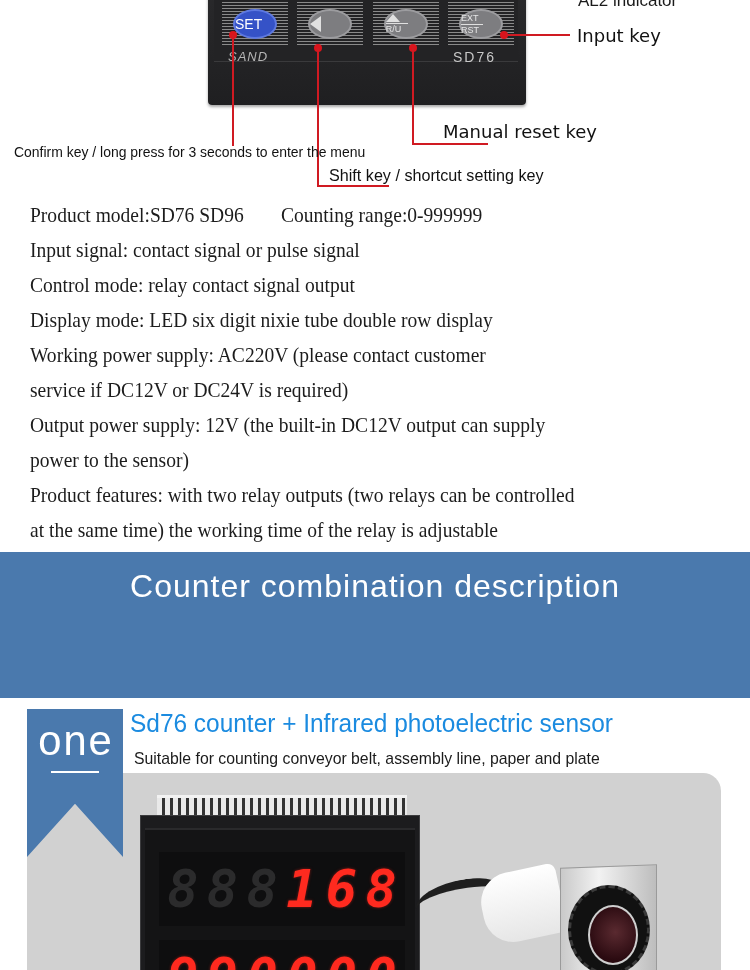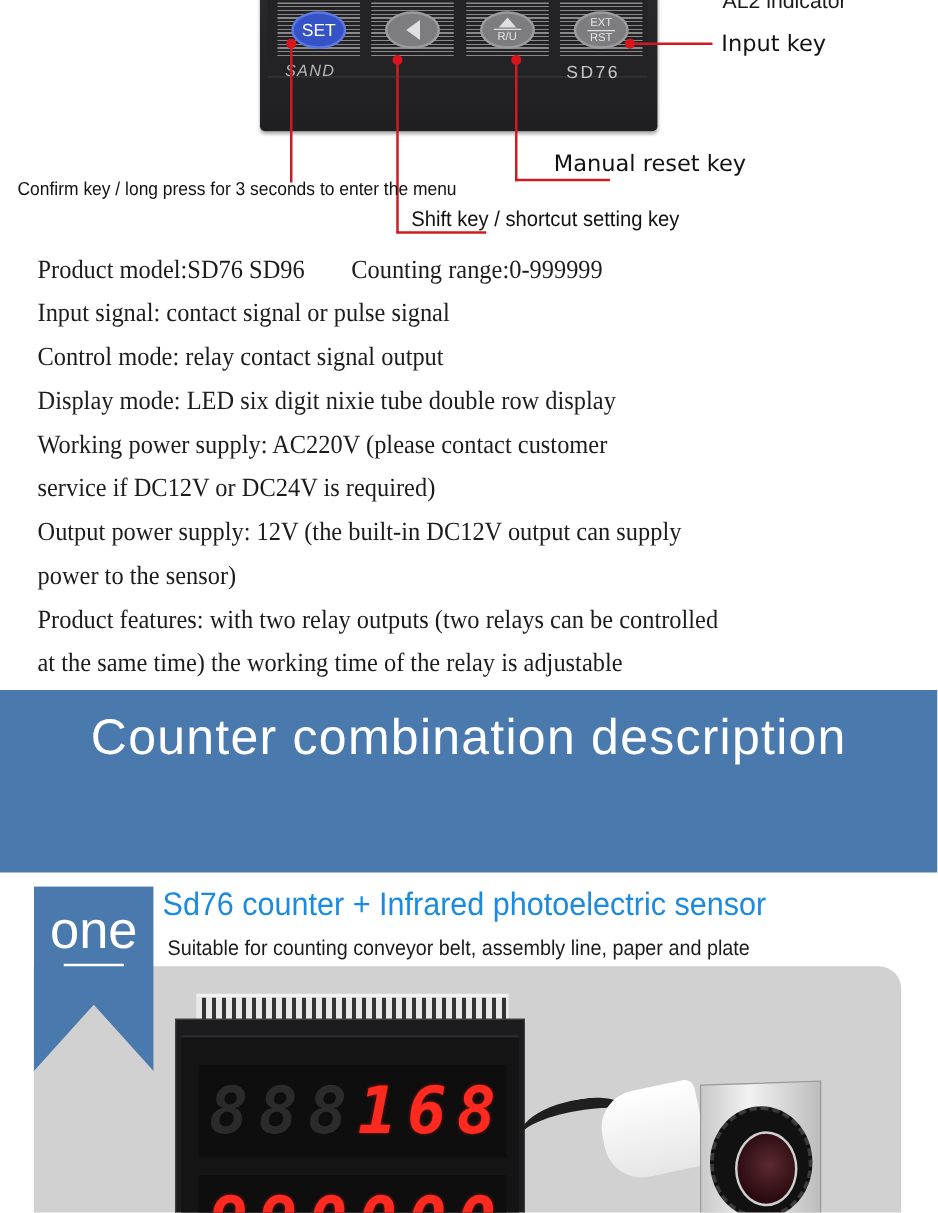--- a/index.html
+++ b/index.html
@@ -19,21 +19,21 @@
   }
   .keypad { position: absolute; left: 8px; top: 2px; width: 292px; height: 46px; display: flex; justify-content: space-between; }
   .keyslot {
     width: 66px; height: 44px; position: relative;
     background: repeating-linear-gradient(to bottom, #8a8a8a 0px, #8a8a8a 1px, #232325 1px, #232325 3px);
   }
   .key {
     position: absolute; left: 50%; top: 50%; transform: translate(-50%,-50%);
     width: 44px; height: 30px; border-radius: 50%;
     background: #7d7d80; border: 2px solid #9c9c9f;
-    display: flex; align-items: center; justify-content: center; flex-direction: column;
+    display: flex; justify-content: center; flex-direction: column;
     color: #e6e6e6; font-family: "Liberation Sans Narrow", "Liberation Sans", sans-serif;
   }
   .key.set { background: #3552c7; border-color: #5d78e0; font-size: 14px; color: #fff; }
   .key .tri-left { width: 0; height: 0; border-top: 8px solid transparent; border-bottom: 8px solid transparent; border-right: 11px solid #e0e0e0; }
   .key .tri-up { width: 0; height: 0; border-left: 7px solid transparent; border-right: 7px solid transparent; border-bottom: 8px solid #e0e0e0; }
   .key .small { font-size: 9px; line-height: 9px; }
   .key .bar { width: 22px; height: 1px; background: #e0e0e0; margin: 1px 0; }
   .brand { position: absolute; left: 14px; top: 49px; color: #b5b5b5; font-size: 13px; font-style: italic; letter-spacing: 1px; }
   .model { position: absolute; right: 22px; top: 49px; color: #c8c8c8; font-size: 14px; letter-spacing: 2px; }
 
@@ -48,29 +48,30 @@
   
   .specs { position: absolute; left: 30px; top: 198px; width: 710px; font-family: Liberation Serif, serif; }
   .spec-line { font-size: 21px; line-height: 35px; height: 35px; color: #1c1c1c; white-space: nowrap; transform: scaleX(0.93); transform-origin: left; }
   .spec-line .gap { display: inline-block; width: 40px; }
 
   
   .banner {
     position: absolute; left: 0; top: 552px; width: 750px; height: 146px;
     background: #4a79ad; color: #ffffff; text-align: center;
   }
-  .banner-title { position: absolute; left: 0; right: 0; top: 16px; font-size: 40px; letter-spacing: 1px; }
+  .banner-title { position: absolute; left: 0; right: 0; top: 16px; font-size: 32px; letter-spacing: 1px; }
   .banner-sub { position: absolute; left: 0; right: 0; top: 80px; font-size: 42px; letter-spacing: 1px; }
 
   
   .ribbon {
     position: absolute; left: 27px; top: 709px; width: 96px; height: 148px;
     background: #4a79ad;
     clip-path: polygon(0 0, 100% 0, 100% 100%, 50% 64%, 0 100%);
     z-index: 2;
+    font-family: Liberation Mono, monospace;
   }
   .ribbon-text { position: absolute; left: 0; right: 0; top: 12px; text-align: center; color: #fff; font-size: 42px; line-height: 46px; }
   .ribbon-underline { position: absolute; left: 24px; width: 48px; top: 62px; height: 2px; background: #fff; }
 
   .combo-title { position: absolute; left: 130px; top: 708px; font-size: 26px; color: #1b8be0; white-space: nowrap; transform: scaleX(0.94); transform-origin: left; }
   .combo-desc { position: absolute; left: 134px; top: 749px; font-size: 17px; color: #1b1b1b; white-space: nowrap; transform: scaleX(0.93); transform-origin: left; }
 
   .photo-panel {
     position: absolute; left: 27px; top: 773px; width: 694px; height: 210px;
     background: #d1d1d1; border-radius: 0 18px 0 0;

